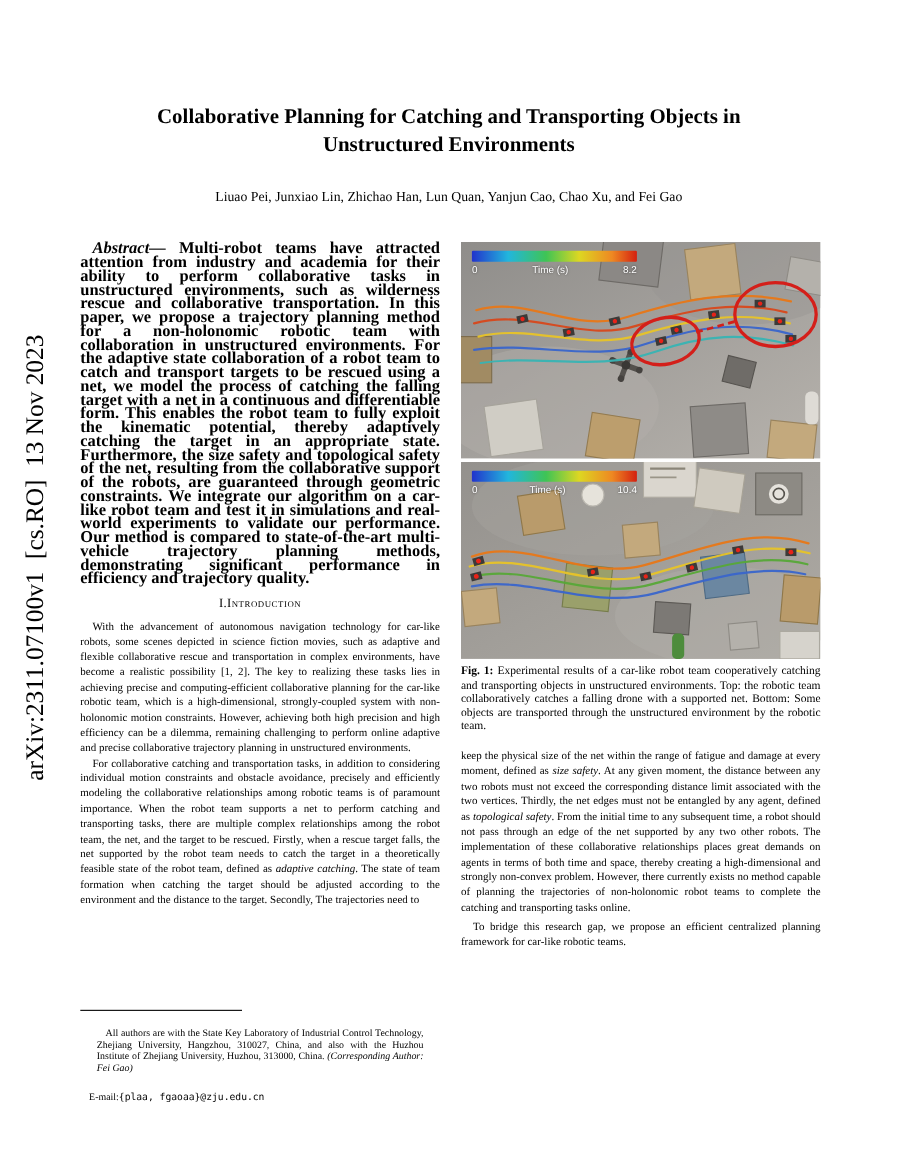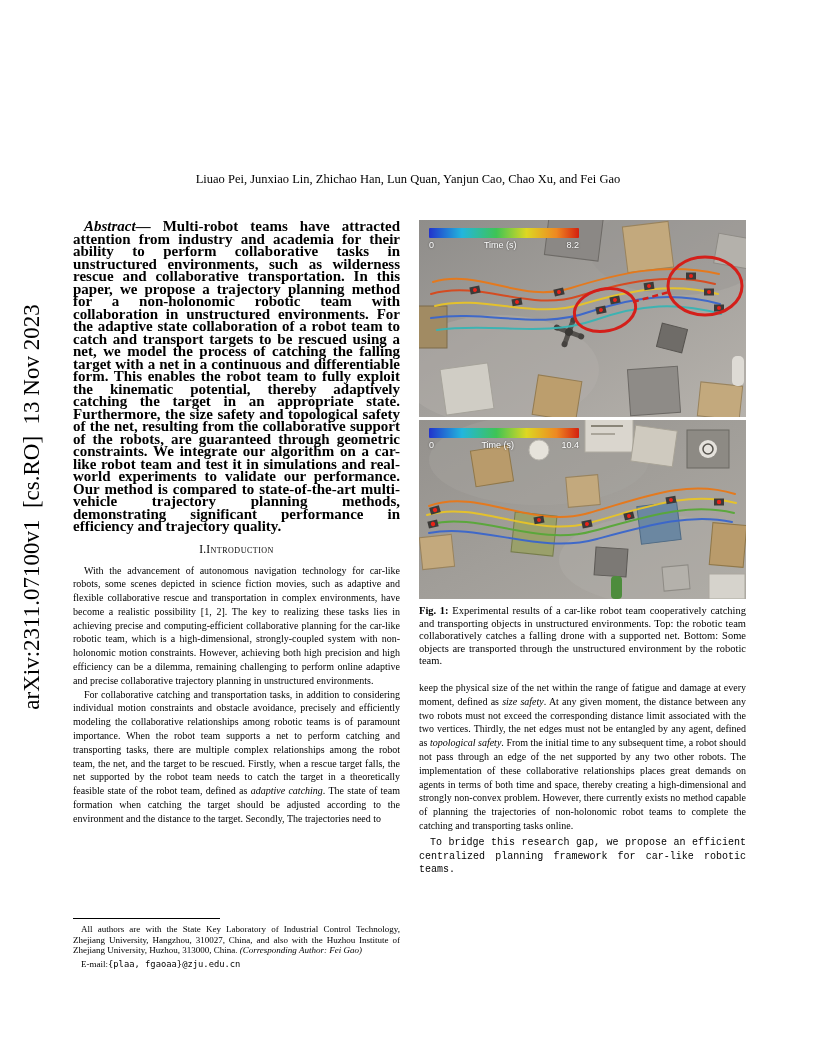--- a/index.html
+++ b/index.html
@@ -35,21 +35,21 @@
     margin:9px 0 9px 0; text-align:center; font-size:11.5px;
     font-weight:normal; letter-spacing:0.2px;
   }
   .sec-heading .sc { font-variant:small-caps; margin-left:0; letter-spacing:0.5px; }
 
   .body-par { margin:0; font-size:10px; line-height:13.8px; text-align:justify; }
   .indent { text-indent:11px; }
 
   .footnote { position:absolute; top:918px; left:73px; width:327px; font-size:9px; line-height:10.7px; }
   .fn-rule { width:147px; border-top:1px solid #000; margin-bottom:5px; }
-  .fn-text { margin:0; text-align:justify; text-indent:8px; }
+  .fn-text { margin:15px; text-align:justify; text-indent:8px; }
   .fn-email { margin:3px 0 16px 0; text-indent:8px; }
   .mono { font-family:"DejaVu Sans Mono", monospace; font-size:8.8px; }
 
   .figure1 { margin:0; }
   .photo { position:relative; width:327px; overflow:hidden; }
   .photo-top { height:197px; margin-bottom:3px; }
   .photo-bottom { height:179px; }
   .photo svg { display:block; width:100%; height:100%; }
 
   .colorbar { position:absolute; left:10px; top:8px; width:150px; }
@@ -58,29 +58,30 @@
     background:linear-gradient(90deg,#2233cc 0%,#22b6dd 22%,#3fc455 45%,#ddd722 65%,#ee8822 85%,#d42010 100%);
   }
   .cb-labels {
     display:flex; justify-content:space-between; color:#fff;
     font-family:"Liberation Sans", sans-serif; font-size:9px; margin-top:2px;
     text-shadow:0 0 2px rgba(0,0,0,0.6);
   }
 
   .caption { margin-top:6px; font-size:10.5px; line-height:12.6px; text-align:justify; }
   .rp1 { margin-top:13px; }
-  .rp2 { margin-top:3px;font-family:Liberation Mono, monospace; }
+  .rp2 { margin-top:3px; }
 </style>
 </head>
 <body>
 
 <div class="page">
 
   <div class="watermark">arXiv:2311.07100v1  [cs.RO]  13 Nov 2023</div>
 
+  <h1 class="title">Collaborative Planning for Catching and Transporting Objects in Unstructured Environments</h1>
 
   <div class="authors">Liuao Pei, Junxiao Lin, Zhichao Han, Lun Quan, Yanjun Cao, Chao Xu, and Fei Gao</div>
 
   <div class="col col-left">
     <p class="abstract"><span class="abs-label">Abstract—</span> <span>Multi-robot teams have attracted attention from industry and academia for their ability to perform collaborative tasks in unstructured environments, such as wilderness rescue and collaborative transportation. In this paper, we propose a trajectory planning method for a non-holonomic robotic team with collaboration in unstructured environments. For the adaptive state collaboration of a robot team to catch and transport targets to be rescued using a net, we model the process of catching the falling target with a net in a continuous and differentiable form. This enables the robot team to fully exploit the kinematic potential, thereby adaptively catching the target in an appropriate state. Furthermore, the size safety and topological safety of the net, resulting from the collaborative support of the robots, are guaranteed through geometric constraints. We integrate our algorithm on a car-like robot team and test it in simulations and real-world experiments to validate our performance. Our method is compared to state-of-the-art multi-vehicle trajectory planning methods, demonstrating significant performance in efficiency and trajectory quality.</span></p>
 
     <h2 class="sec-heading"><span>I.</span><span class="sc">Introduction</span></h2>
 
     <p class="body-par indent">With the advancement of autonomous navigation technology for car-like robots, some scenes depicted in science fiction movies, such as adaptive and flexible collaborative rescue and transportation in complex environments, have become a realistic possibility [1, 2]. The key to realizing these tasks lies in achieving precise and computing-efficient collaborative planning for the car-like robotic team, which is a high-dimensional, strongly-coupled system with non-holonomic motion constraints. However, achieving both high precision and high efficiency can be a dilemma, remaining challenging to perform online adaptive and precise collaborative trajectory planning in unstructured environments.</p>
 

